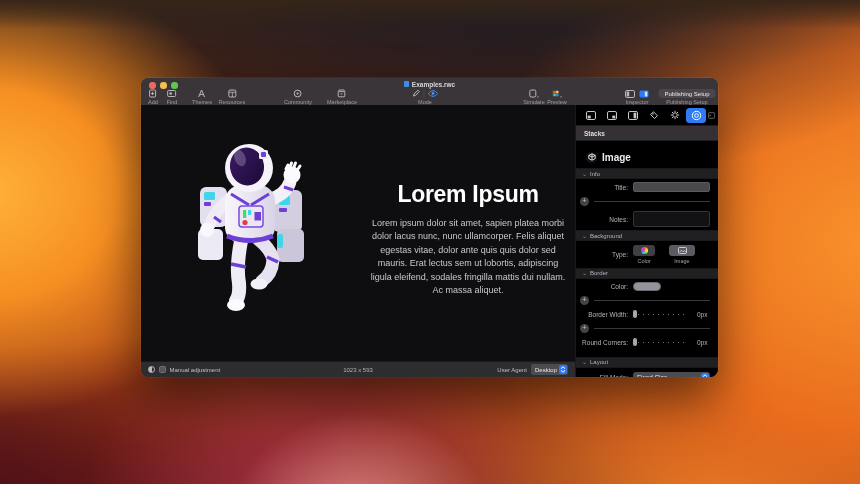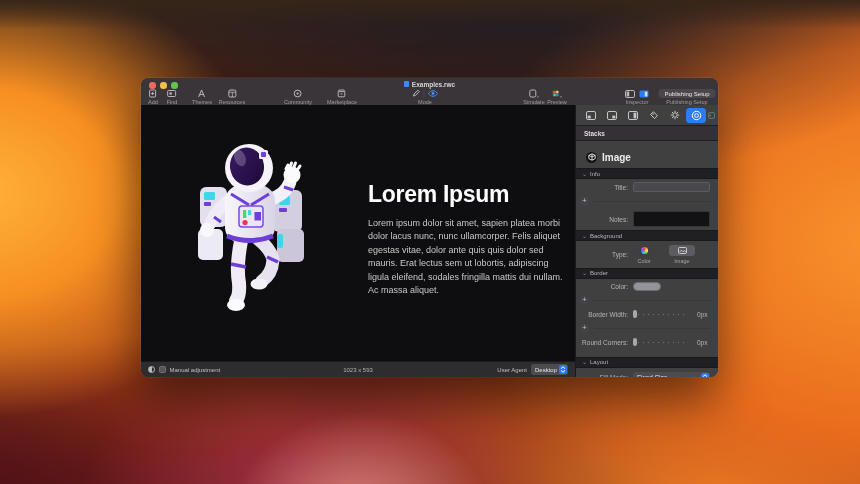--- a/index.html
+++ b/index.html
@@ -36,39 +36,39 @@
   .titem { position:absolute; top:11px; transform:translateX(-50%); display:flex; flex-direction:column; align-items:center; gap:1px; }
   .ticon { height:9px; display:flex; align-items:center; justify-content:center; }
   .tcap { font-size:5.5px; color:#a09da1; white-space:nowrap; }
   .tgroup { display:flex; align-items:center; gap:3px; }
   .tsep { width:1px; height:8px; background:#4c474c; }
   .pubbtn { background:#4b464b; border-radius:3.5px; padding:1.5px 6px; font-size:6px; color:#eceaec; white-space:nowrap; }
   svg.ic { display:block; }
   
   .main { flex:1; display:flex; min-height:0; }
   .canvas-col { flex:1; display:flex; flex-direction:column; min-width:0; border-right:1px solid #1a1a1c; }
-  .canvas { flex:1; background:#0e0e10; position:relative; overflow:hidden; }
+  .canvas { flex:1; background:#0e0e10; position:relative; overflow:hidden;text-align:center; }
   .astronaut { position:absolute; left:44px; top:28px; }
   .copy { position:absolute; left:227px; top:76px; width:200px; }
   .copy h1 { color:#fff; font-size:23px; letter-spacing:-.3px; font-weight:bold; }
   .copy p { margin-top:9px; color:#c9c9c9; font-size:9px; line-height:13.4px; }
   
   .statusbar { height:16px; flex:none; background:#2d2c2f; border-top:1px solid #19191b; display:flex; align-items:center; padding:0 7px; position:relative; }
   .sb-left { display:flex; align-items:center; gap:4px; }
   .contrast { width:7px; height:7px; border-radius:50%; border:1px solid #bdbabe; background:linear-gradient(90deg,#bdbabe 50%, transparent 50%); }
   .checkbox { width:6.5px; height:6.5px; border-radius:1.5px; background:#56555a; border:.5px solid #707074; }
   .sb-label { font-size:6px; color:#c2bfc3; }
   .sb-dims { position:absolute; left:0; right:0; text-align:center; font-size:6px; color:#b5b2b6; }
   .sb-right { margin-left:auto; display:flex; align-items:center; gap:4px; }
   .ua-pop { display:flex; align-items:center; gap:2px; background:#4c4b50; border-radius:2.5px; padding:1px 1px 1px 4px; }
   .ua-pop span { font-size:6px; color:#e9e7ea; }
   .stepper-blue { width:8px; height:9px; background:#2f7bf5; border-radius:2px; display:flex; flex-direction:column; align-items:center; justify-content:center; }
   .stepper-blue svg { display:block; }
   
-  .sidebar { width:142px; flex:none; background:#404040; display:flex; flex-direction:column; overflow:hidden; }
+  .sidebar { width:142px; flex:none; background:#000000; display:flex; flex-direction:column; overflow:hidden; }
   .tabs { height:21px; flex:none; display:flex; align-items:center; gap:1px; padding-left:5px; border-bottom:1px solid #1e1e20; }
   .tab { width:20px; height:15px; display:flex; align-items:center; justify-content:center; border-radius:3.5px; flex:none; }
   .tab.sel { background:#2f7bf5; }
   .tab.partial { width:7px; overflow:hidden; justify-content:flex-start; margin-left:1px; }
   .panel-title { height:15px; flex:none; background:#353036; border-bottom:1px solid #1e1e20; display:flex; align-items:center; padding-left:8px; }
   .panel-title span { font-size:6.5px; font-weight:bold; color:#dedbde; }
   .stack-head { height:22px; margin-top:5px; flex:none; display:flex; align-items:center; gap:5px; padding-left:10px; }
   .stack-ic { width:11px; height:11px; border-radius:50%; background:#141416; display:flex; align-items:center; justify-content:center; }
   .stack-head > span { font-size:10px; font-weight:bold; color:#edebee; }
   .sec-head { height:11px; flex:none; background:#202023; border-top:1px solid #19191b; border-bottom:1px solid #19191b; display:flex; align-items:center; gap:3px; padding-left:6px; }

